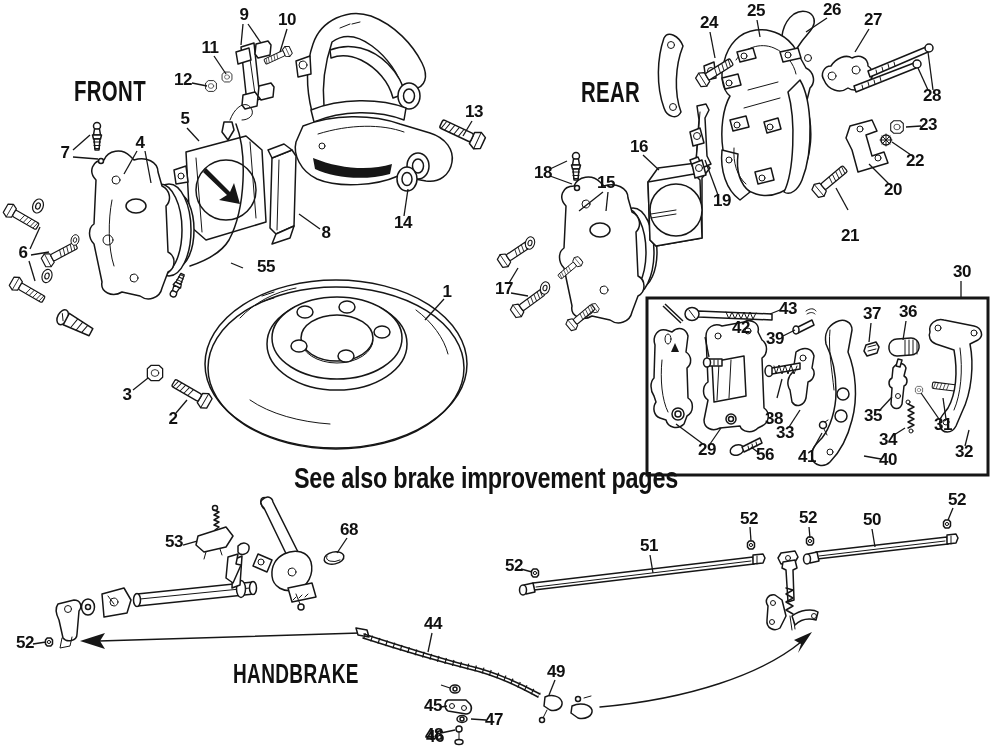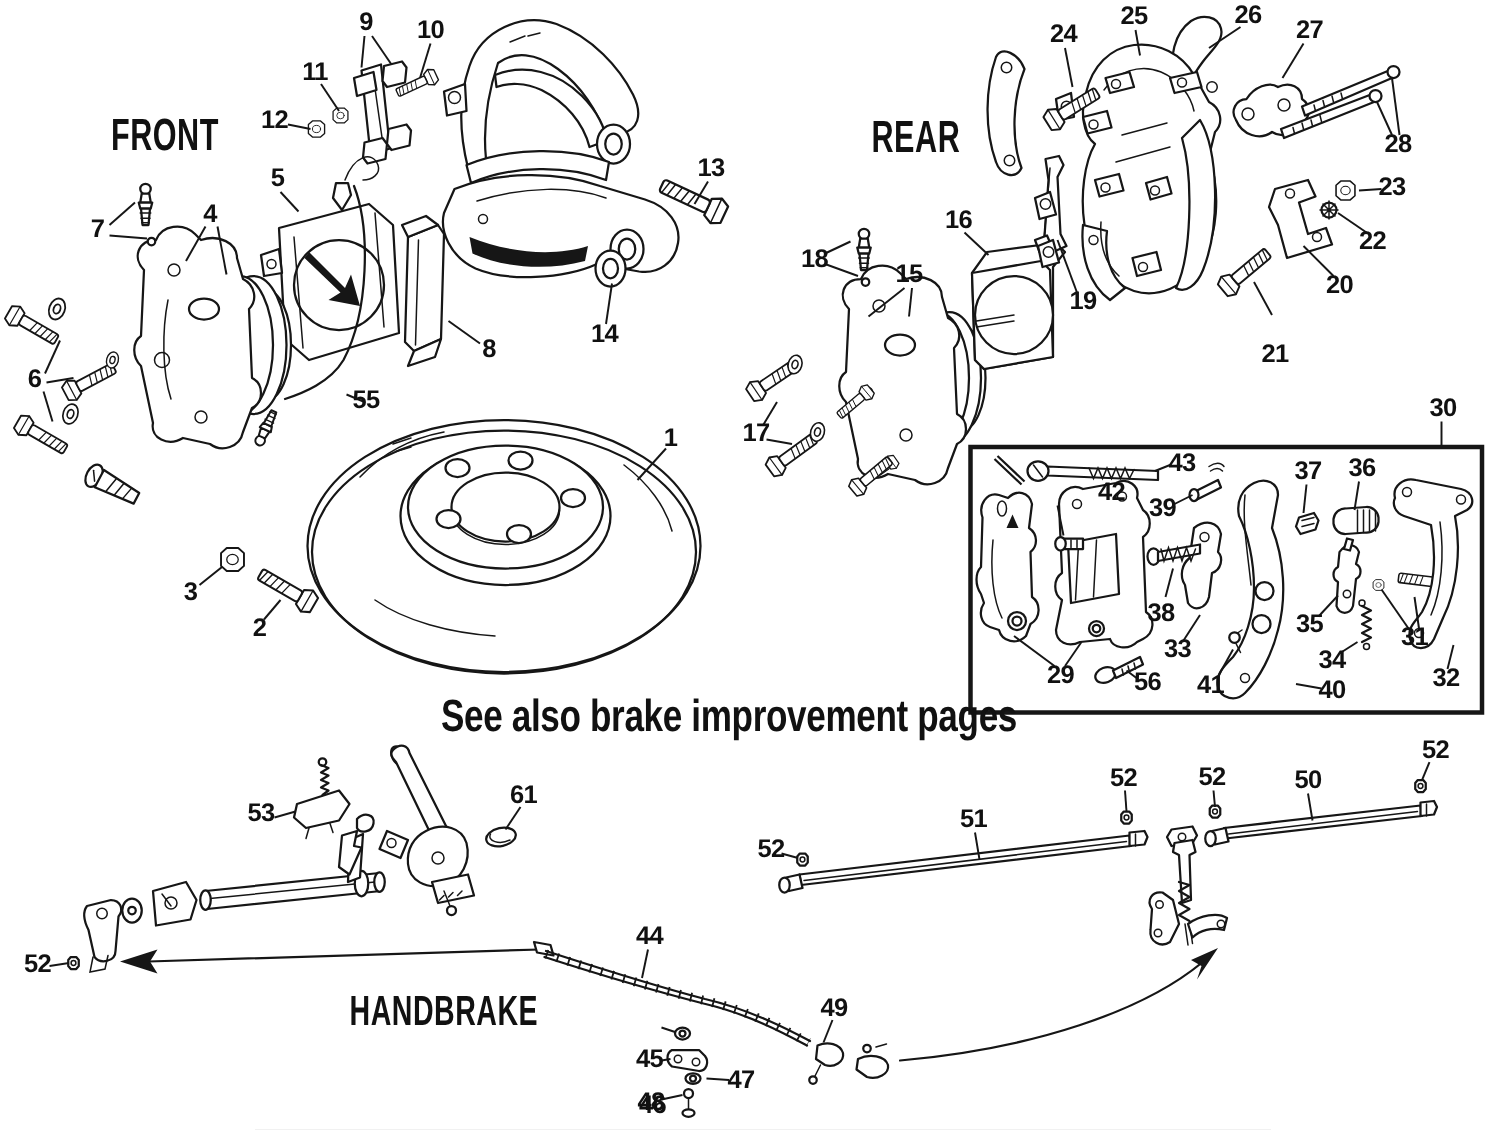--- a/index.html
+++ b/index.html
@@ -588,42 +588,42 @@
       <span class="plabel" style="left: 932px; top: 97px;">28</span>
       <span class="plabel" style="left: 707px; top: 451px;">29</span>
       <span class="plabel" style="left: 962px; top: 273px;">30</span>
       <span class="plabel" style="left: 943px; top: 426px;">31</span>
       <span class="plabel" style="left: 964px; top: 453px; text-align: center;">32</span>
       <span class="plabel" style="left: 785px; top: 434px;">33</span>
       <span class="plabel" style="left: 888px; top: 441px;">34</span>
       <span class="plabel" style="left: 873px; top: 417px;">35</span>
       <span class="plabel" style="left: 908px; top: 313px;">36</span>
       <span class="plabel" style="left: 872px; top: 315px;">37</span>
-      <span class="plabel" style="left: 774px; top: 410px;">38</span>
+      <span class="plabel" style="left: 774px; top: 420px;">38</span>
       <span class="plabel" style="left: 775px; top: 340px;">39</span>
       <span class="plabel" style="left: 888px; top: 461px;">40</span>
       <span class="plabel" style="left: 807px; top: 458px;">41</span>
       <span class="plabel" style="left: 704px; top: 329px; margin-left: 37px;">42</span>
       <span class="plabel" style="left: 788px; top: 310px;">43</span>
       <span class="plabel" style="left: 433px; top: 625px;">44</span>
       <span class="plabel" style="left: 433px; top: 707px;">45</span>
       <span class="plabel" style="left: 435px; top: 738px;">46</span>
       <span class="plabel" style="left: 494px; top: 721px;">47</span>
       <span class="plabel" style="left: 434px; top: 688px; margin-top: 48px;">48</span>
       <span class="plabel" style="left: 556px; top: 673px;">49</span>
       <span class="plabel" style="left: 872px; top: 521px;">50</span>
       <span class="plabel" style="left: 649px; top: 547px;">51</span>
       <span class="plabel" style="left: 25px; top: 644px;">52</span>
       <span class="plabel" style="left: 514px; top: 567px;">52</span>
       <span class="plabel" style="left: 749px; top: 520px;">52</span>
       <span class="plabel" style="left: 808px; top: 519px;">52</span>
       <span class="plabel" style="left: 957px; top: 501px;">52</span>
       <span class="plabel" style="left: 174px; top: 543px;">53</span>
-      <span class="plabel" style="left: 349px; top: 531px;">61</span>
-      <span class="plabel" style="left: 244px; top: 268px;">55</span>
+      <span class="plabel" style="left: 349px; top: 531px;">68</span>
+      <span class="plabel" style="left: 266px; top: 268px;">55</span>
       <span class="plabel" style="left: 765px; top: 456px;">56</span>
     </div>
 
 <div id="sec-front" class="sec">FRONT</div>
 <div id="sec-rear" class="sec">REAR</div>
 <div id="sec-handbrake" class="sec">HANDBRAKE</div>
 <div id="note">See also brake improvement pages</div>
 </div>
 
 </body></html>

